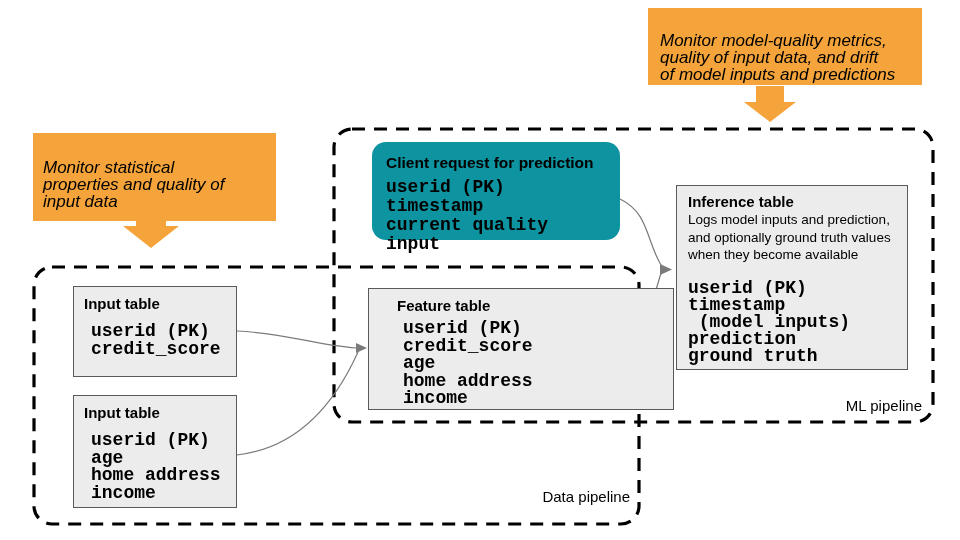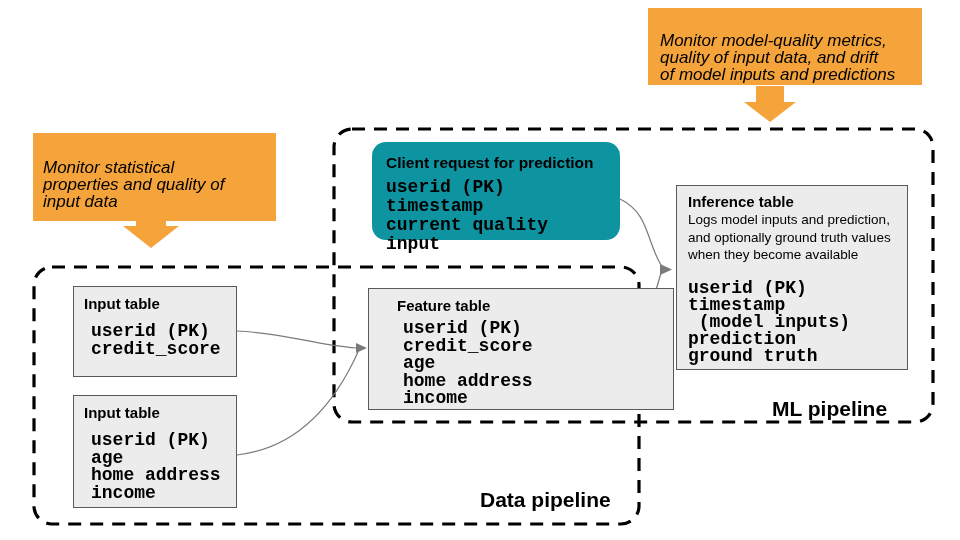--- a/index.html
+++ b/index.html
@@ -28,21 +28,21 @@
   .box-title{font-weight:bold;font-size:15px;line-height:18px;}
   .fields{
     font-family:"Liberation Mono","DejaVu Sans Mono",monospace;
     font-weight:bold;font-size:18px;
   }
   .fields div{white-space:pre;}
   .lh19 div{line-height:19px;}
   .lh175 div{line-height:17.5px;}
   .lh17 div{line-height:17px;}
   .desc{font-size:13.5px;line-height:17.5px;white-space:pre-line;font-weight:normal;}
-  .pipe-label{font-weight:bold;font-size:21px;}
+  .pipe-label{font-weight:normal;font-size:15px;text-align:right;}
 </style>
 </head>
 <body>
 
 <svg class="layer" width="960" height="540" aria-hidden="true">
   <rect class="pipe" x="334" y="129" width="599" height="293" rx="18"></rect>
   <rect class="pipe" x="34" y="267" width="605" height="257" rx="18"></rect>
 
   <polygon class="block-arrow" points="756,86 784,86 784,102 796,102 770,122 744,102 756,102"></polygon>
   <polygon class="block-arrow" points="136,204 166,204 166,226 179,226 151,248 123,226 136,226"></polygon>

